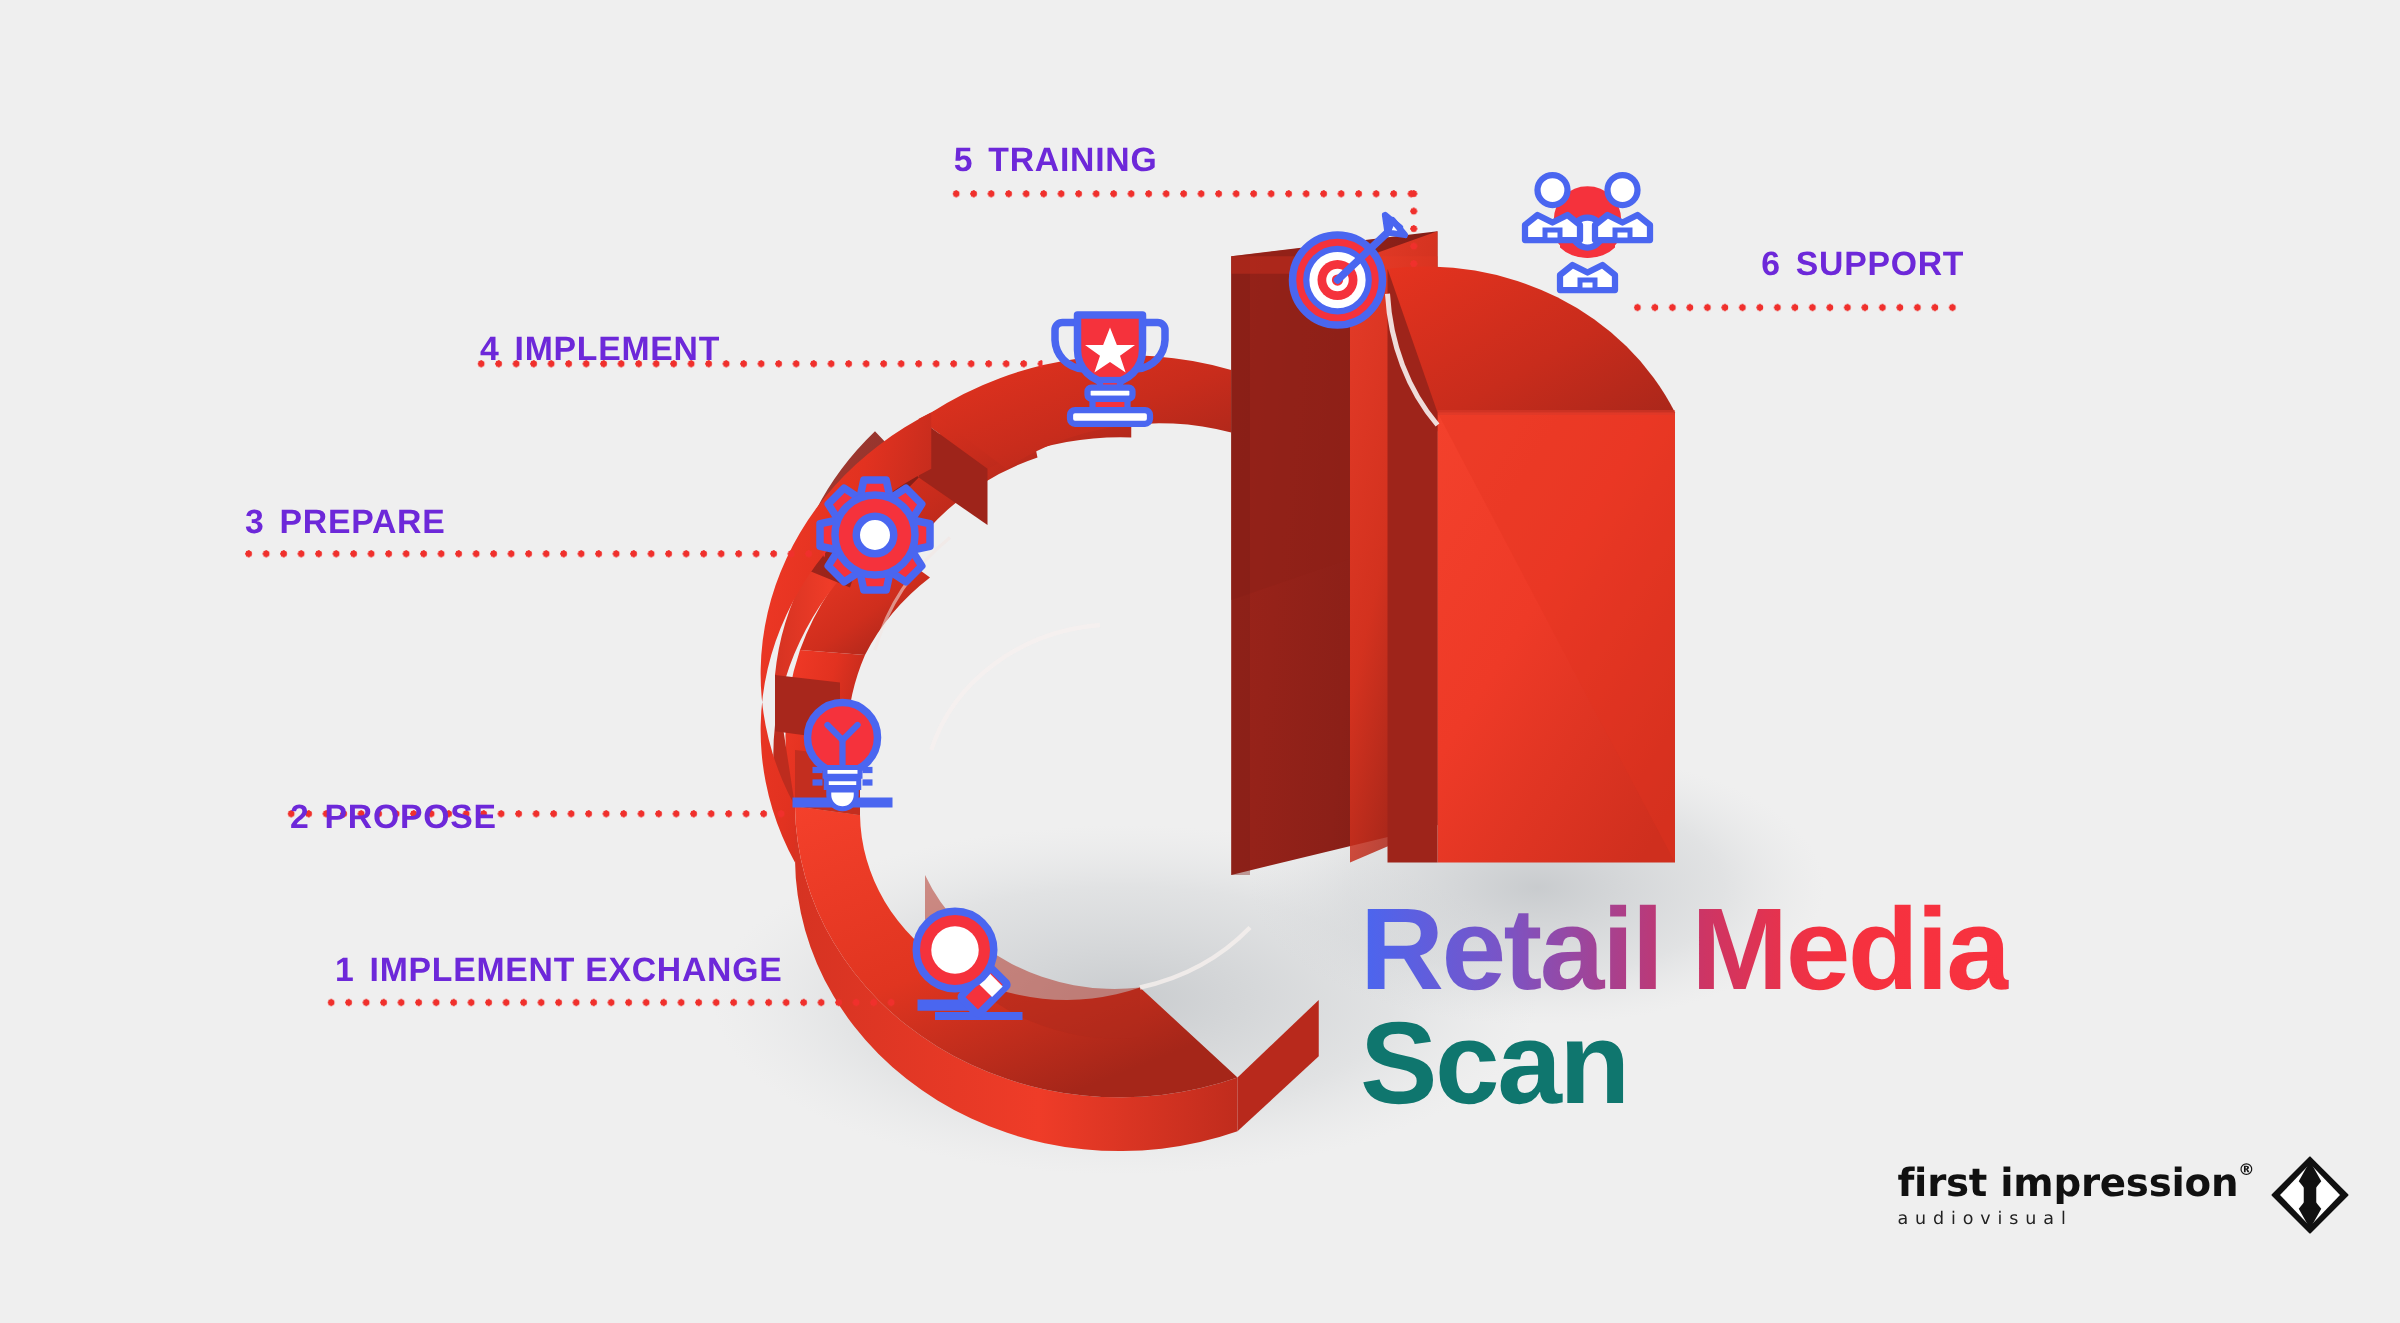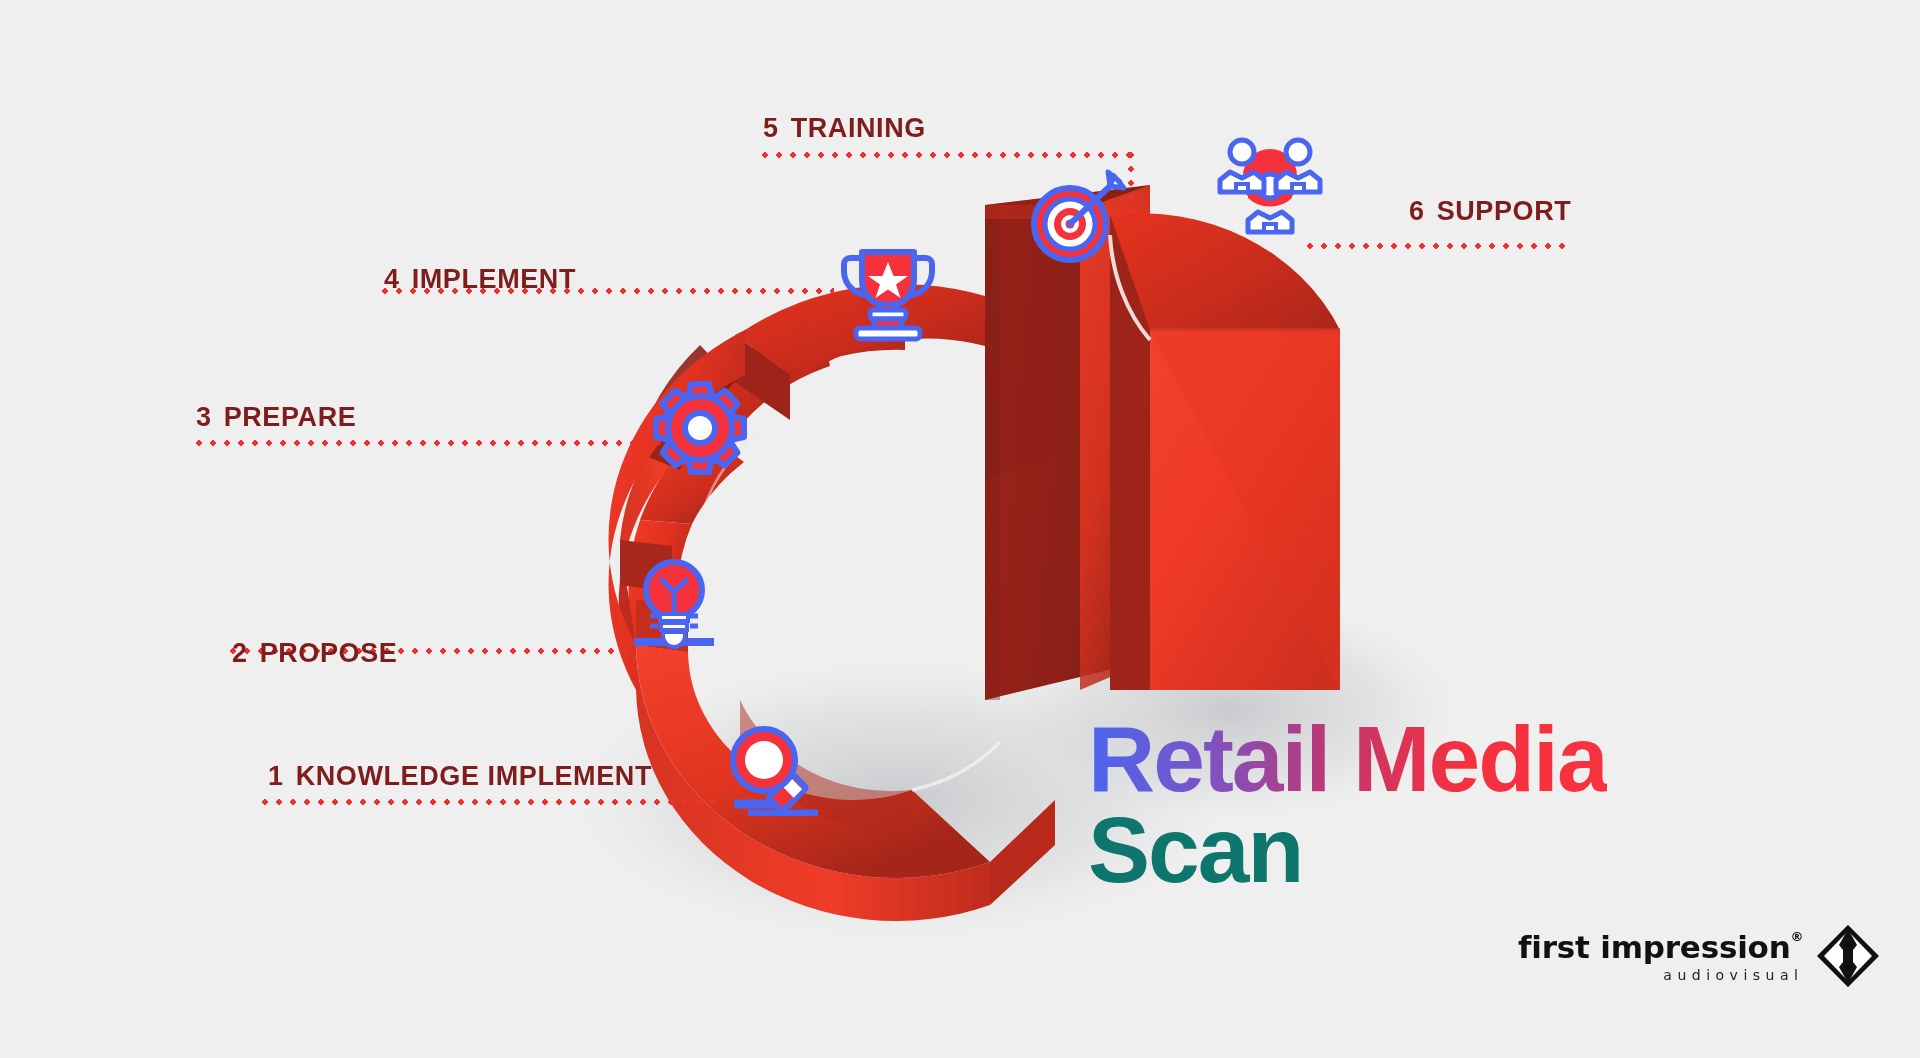--- a/index.html
+++ b/index.html
@@ -11,21 +11,21 @@
     overflow:hidden;
     position:relative;
   }
   #stage{position:absolute;inset:0;width:1920px;height:1058px;}
   svg.layer{position:absolute;left:0;top:0;width:1920px;height:1058px;overflow:visible;}
 
   
   .step-label{
     position:absolute;
     white-space:nowrap;
-    color:#7f1d1d;
+    color:#6d28d9;
     font-weight:700;
     font-size:27px;
     letter-spacing:.6px;
     line-height:1;
   }
   .step-label .num{margin-right:12px;}
   .dotline{
     position:absolute;
     height:6px;
     background-image:radial-gradient(circle at 3px 3px, #f0302c 2.6px, rgba(0,0,0,0) 2.9px);
@@ -56,21 +56,21 @@
   }
 
   
   #logo{position:absolute;left:1518px;top:925px;}
   .logo-word{
     font-size:31px;font-weight:700;color:#111;letter-spacing:-0.2px;
     font-family:"DejaVu Sans", sans-serif;
   }
   .logo-reg{font-size:13px;vertical-align:super;}
   .logo-sub{
-    font-size:14px;color:#222;letter-spacing:5.5px;text-align:right;
+    font-size:14px;color:#222;letter-spacing:5.5px;text-align:left;
     margin-top:2px;font-family:"DejaVu Sans", sans-serif;
   }
 </style>
 </head>
 <body>
 
 <div id="stage">
 
   <svg class="layer" viewBox="0 0 1920 1058" aria-hidden="true">
     <defs>
@@ -228,21 +228,21 @@
 
   <div class="dotline" style="left:262px; top:799px; width:456px;"></div>
   <div class="dotline" style="left:230px; top:648px; width:400px;"></div>
   <div class="dotline" style="left:196px; top:440px; width:464px;"></div>
   <div class="dotline" style="left:382px; top:288px; width:452px;"></div>
   <div class="dotline" style="left:762px; top:152px; width:372px;"></div>
   <div class="dotline vert" style="left:1128px; top:152px; height:68px;"></div>
   <div class="dotline" style="left:1307px; top:243px; width:260px;"></div>
 
   <div class="step-label" style="left:268px; top:763px;">
-    <span class="num">1</span><span>KNOWLEDGE IMPLEMENT</span>
+    <span class="num">1</span><span>IMPLEMENT EXCHANGE</span>
   </div>
 
   <div class="step-label" style="left:232px; top:640px;">
     <span class="num">2</span><span>PROPOSE</span>
   </div>
 
   <div class="step-label" style="left:196px; top:404px;">
     <span class="num">3</span><span>PREPARE</span>
   </div>
 

